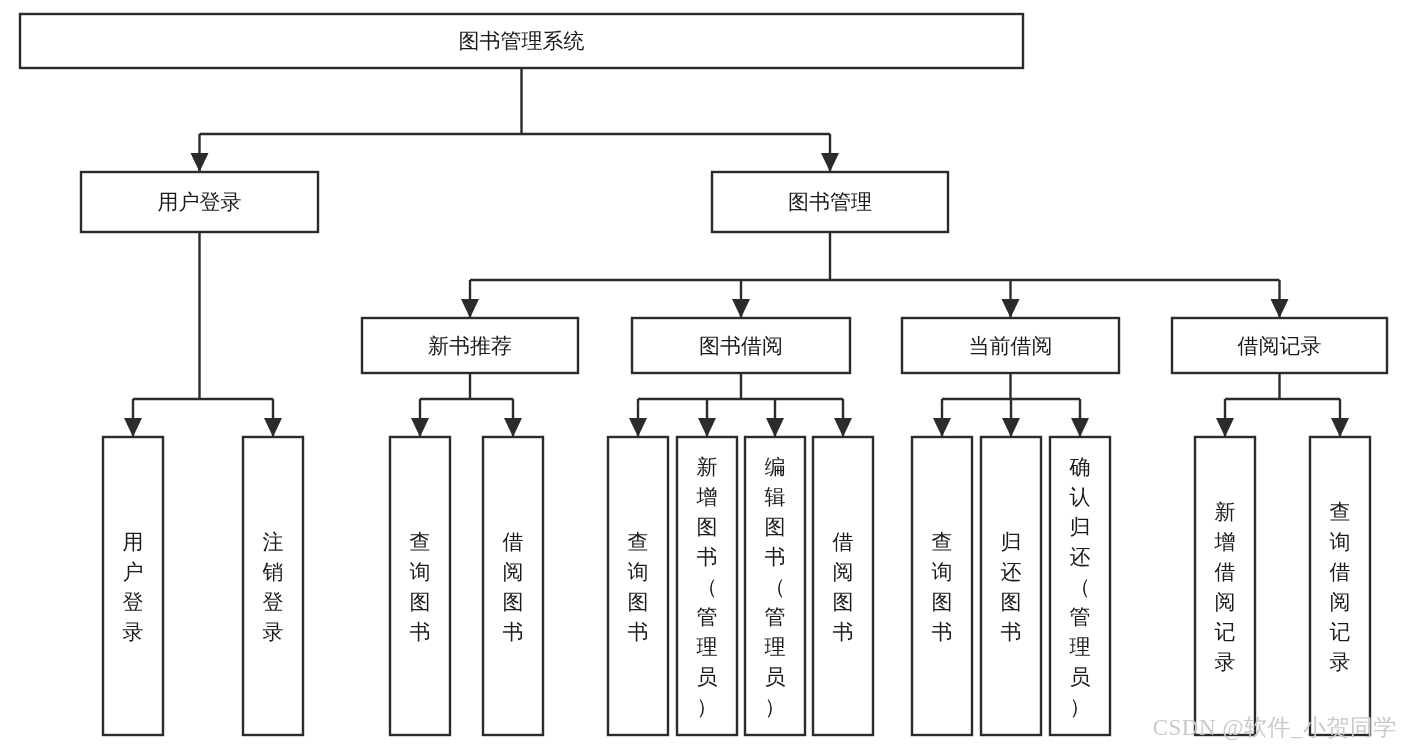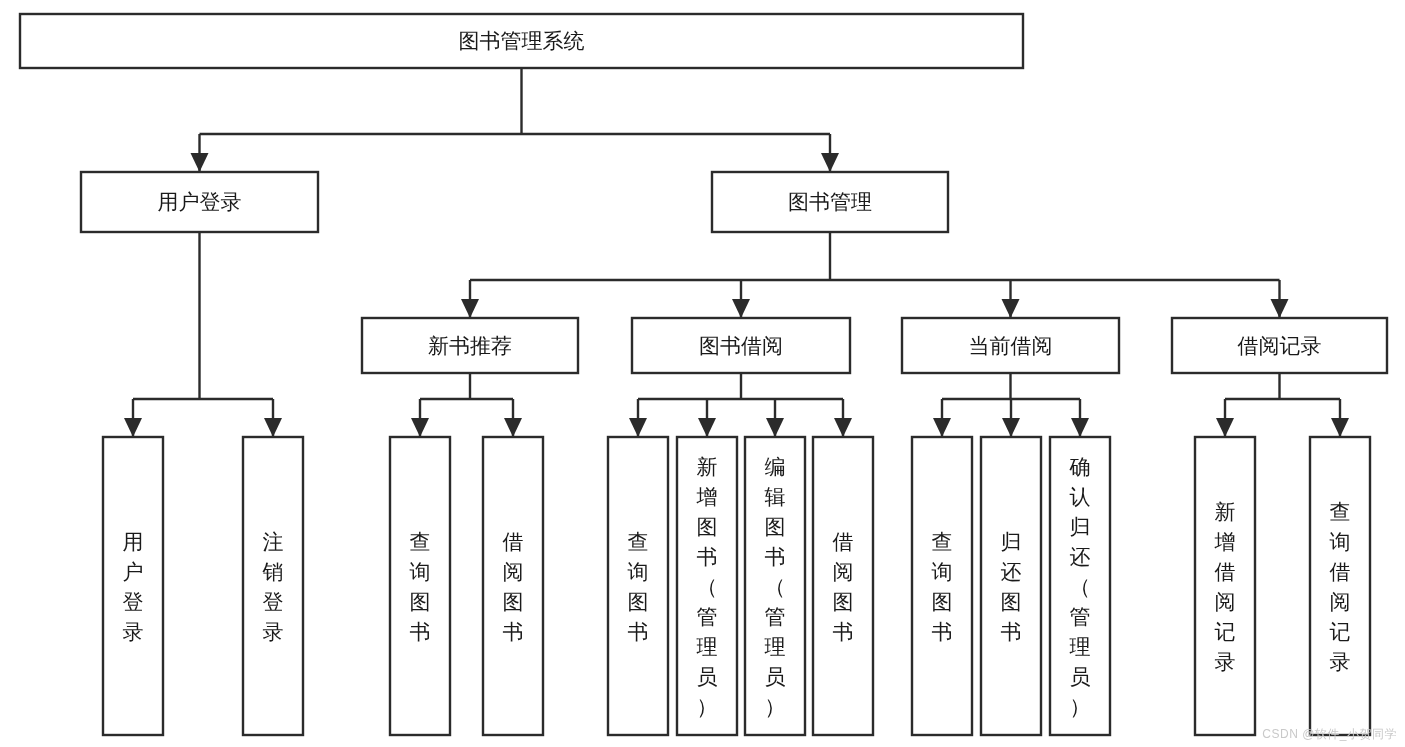--- a/index.html
+++ b/index.html
@@ -51,22 +51,22 @@
     fill: none;
   }
   .arrow-head {
     fill: #2b2b2b;
     stroke: none;
   }
   .watermark-text {
     position: absolute;
     right: 8px;
     bottom: 4px;
-    font-family: Liberation Sans, sans-serif;
-    font-size: 12px;
+    font-family: Liberation Serif, serif;
+    font-size: 23px;
     color: #c9c9c9;
     letter-spacing: 0.5px;
     white-space: nowrap;
     user-select: none;
   }
 </style>
 </head>
 <body>
 
 <div id="diagram-root">

